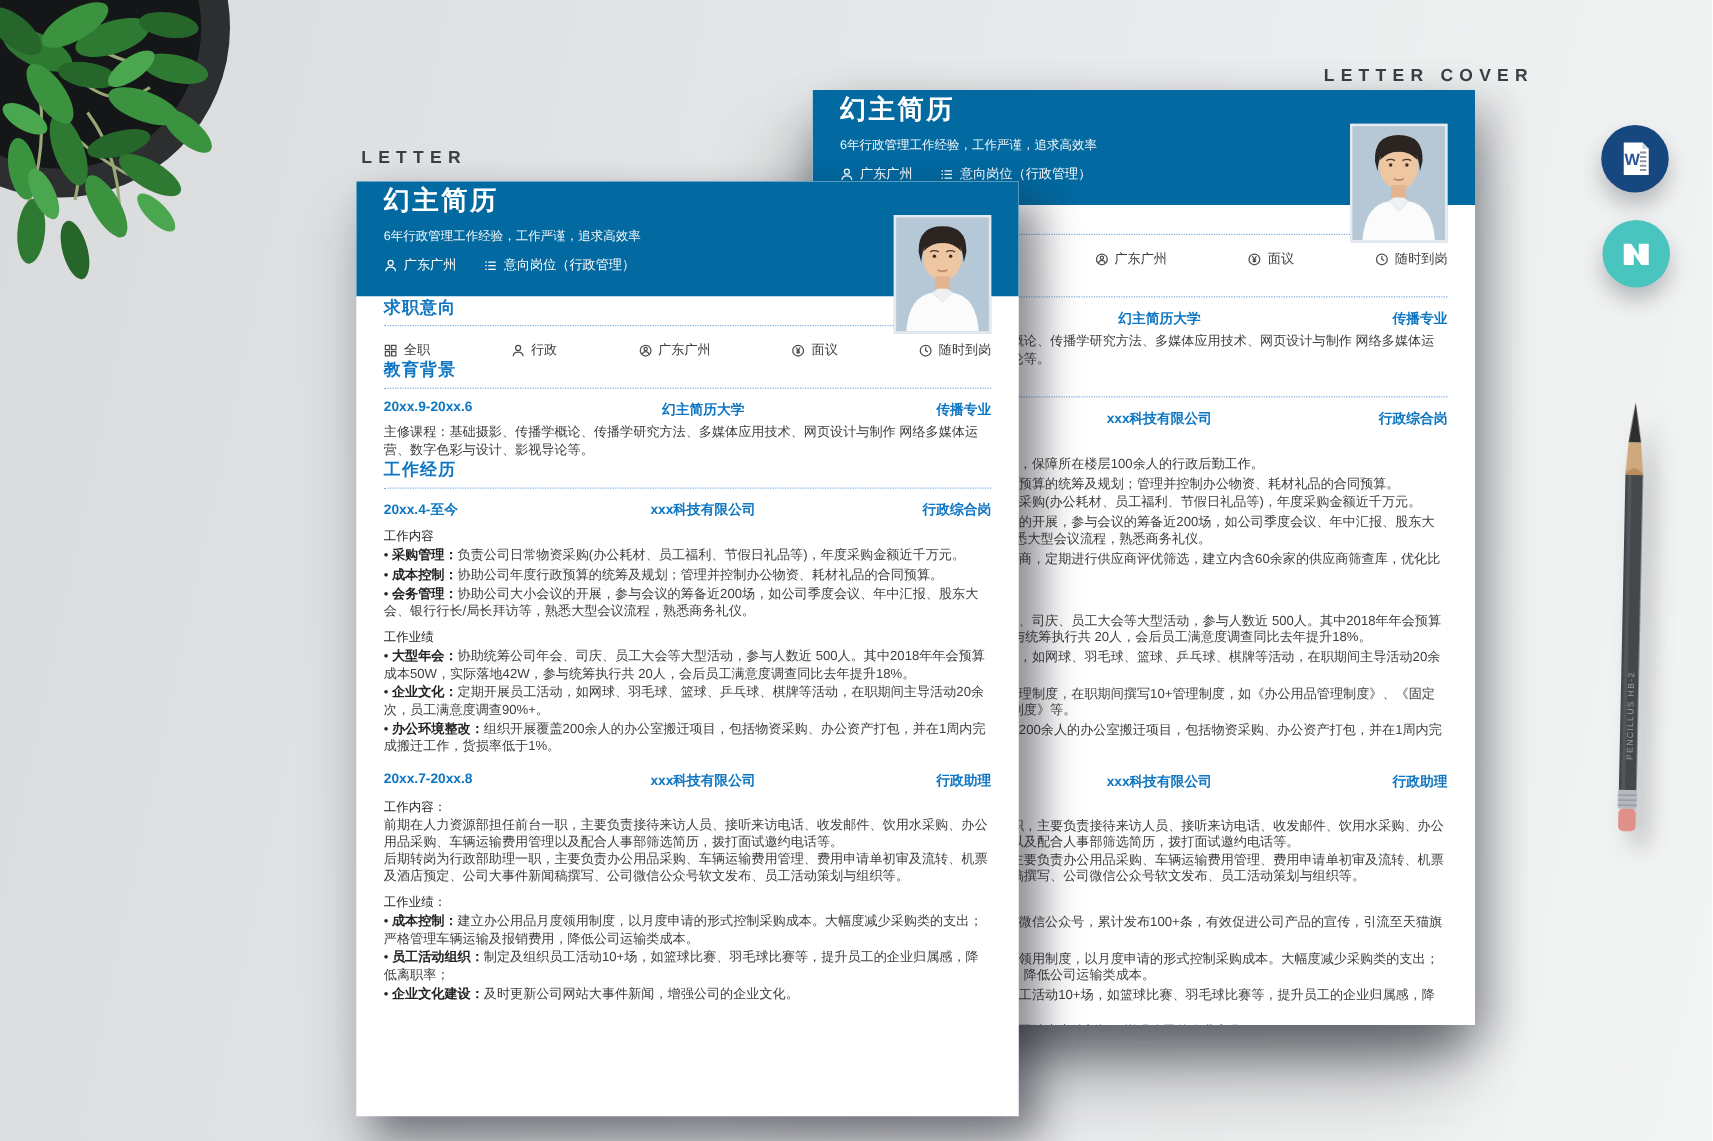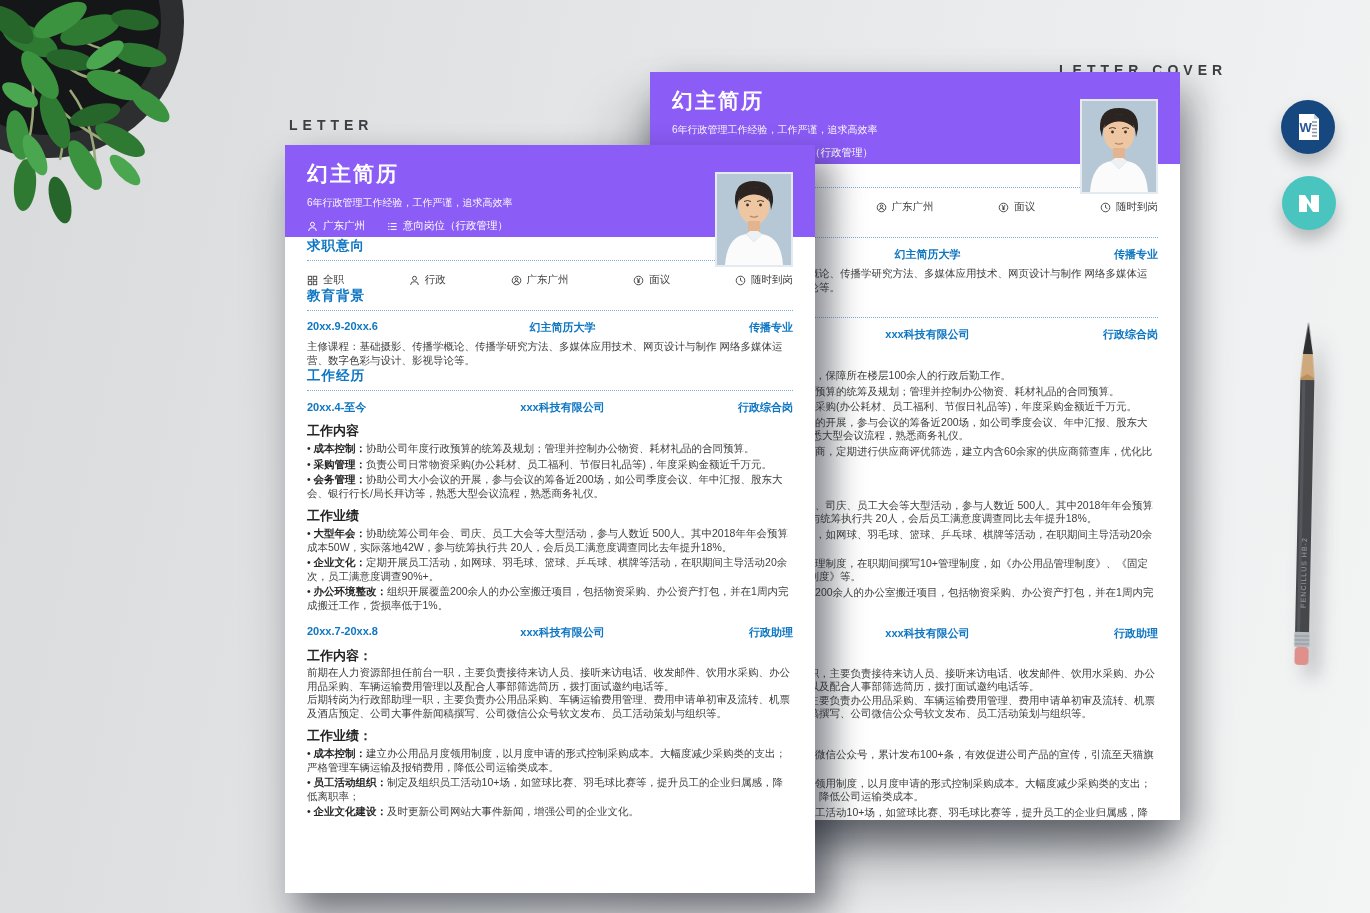--- a/index.html
+++ b/index.html
@@ -2,28 +2,28 @@
 <html><head>
 <meta charset="utf-8">
 <style>
   html,body{margin:0;padding:0;}
   body{font-family:"Liberation Sans","DejaVu Sans",sans-serif;}
   .scene{position:relative;width:1370px;height:913px;overflow:hidden;
     background:linear-gradient(102deg,#d8dadc 0%,#e2e4e5 35%,#ecedee 70%,#f3f4f4 100%);}
   
   .tag{position:absolute;font-size:14px;font-weight:bold;color:#3c3f44;letter-spacing:5px;}
   .tag.resume{left:289px;top:117px;}
-  .tag.cover{left:1059px;top:62px;}
+  .tag.cover{left:1059px;top:52px;}
   
   .page{position:absolute;width:530px;height:748px;background:#fff;overflow:hidden;}
   .page.back{left:650px;top:72px;z-index:1;
     box-shadow:0 28px 38px -4px rgba(28,32,42,.52), -24px 48px 60px rgba(28,32,42,.22), 18px 8px 30px rgba(28,32,42,.18);}
   .page.front{left:285px;top:145px;z-index:2;
     box-shadow:16px 14px 28px rgba(28,32,42,.42), 4px 30px 45px rgba(28,32,42,.25);}
-  .r-head{background:#8b5cf6;height:92px;box-sizing:border-box;padding:15px 22px 0;color:#fff;}
+  .r-head{background:#0369a1;height:92px;box-sizing:border-box;padding:1px 22px 0;color:#fff;}
   .r-name{font-size:21px;font-weight:bold;letter-spacing:2px;}
   .r-tagline{font-size:10px;margin-top:8px;color:rgba(255,255,255,.95);}
   .r-meta{font-size:10.5px;margin-top:9px;display:flex;gap:22px;align-items:center;}
   .mi{display:flex;align-items:center;gap:5px;}
   .icon{width:11px;height:11px;flex:0 0 auto;stroke:currentColor;fill:none;stroke-width:1;}
   .photo{position:absolute;top:27px;right:22px;width:78px;height:95px;background:#b6c8d5;
     border:2px solid #e4eaef;box-sizing:border-box;z-index:3;}
   .photo svg{display:block;width:100%;height:100%;}
   .content{padding:0 22px;}
   h2.sec{color:#0e76c2;font-size:13.5px;font-weight:bold;margin:0;padding:0 0 5px;
@@ -32,21 +32,21 @@
   .sec-edu{margin-top:16px;}
   .sec-work{margin-top:14px;}
   .intent-row{display:flex;justify-content:space-between;margin-top:12px;font-size:10.5px;color:#3d3d3d;}
   .it{display:flex;align-items:center;gap:5px;color:#3d3d3d;}
   .it .icon{color:#4d4d4d;}
   .row3{display:flex;margin-top:9px;font-size:11px;font-weight:bold;color:#0e76c2;}
   .row3 .c1{width:145px;}
   .row3 .c2{flex:1;text-align:center;}
   .row3 .c3{width:120px;text-align:right;}
   .para{font-size:10.5px;color:#3e3e3e;line-height:13.5px;margin:5px 0 0;}
-  .h4{font-size:13px;font-weight:bold;color:#242424;margin:7px 0 1px;}
+  .h4{font-size:10px;font-weight:normal;color:#242424;margin:7px 0 1px;}
   .b{font-size:10.5px;color:#3e3e3e;line-height:13.5px;margin:2px 0 0;}
   .b::before{content:"• ";color:#242424;}
   .b b{color:#242424;}
   .job2{margin-top:13px;}
   
   .badge{position:absolute;width:54px;height:54px;border-radius:50%;z-index:4;
     display:flex;align-items:center;justify-content:center;
     box-shadow:0 10px 16px rgba(40,45,55,.28);}
   .badge.word{left:1281px;top:100px;background:#17477f;}
   .badge.brand{left:1282px;top:176px;background:#49c4bf;}
@@ -320,22 +320,22 @@
 
       <h2 class="sec sec-work">工作经历</h2>
 
       <div>
         <div class="row3">
           <span class="c1">20xx.4-至今</span>
           <span class="c2">xxx科技有限公司</span>
           <span class="c3">行政综合岗</span>
         </div>
         <div class="h4">工作内容</div>
+        <p class="b"><b>采购管理：</b><span>负责公司日常物资采购(办公耗材、员工福利、节假日礼品等)，年度采购金额近千万元。</span></p>
         <p class="b"><b>成本控制：</b><span>协助公司年度行政预算的统筹及规划；管理并控制办公物资、耗材礼品的合同预算。</span></p>
-        <p class="b"><b>采购管理：</b><span>负责公司日常物资采购(办公耗材、员工福利、节假日礼品等)，年度采购金额近千万元。</span></p>
         <p class="b"><b>会务管理：</b><span>协助公司大小会议的开展，参与会议的筹备近200场，如公司季度会议、年中汇报、股东大会、银行行长/局长拜访等，熟悉大型会议流程，熟悉商务礼仪。</span></p>
         <div class="h4">工作业绩</div>
         <p class="b"><b>大型年会：</b><span>协助统筹公司年会、司庆、员工大会等大型活动，参与人数近 500人。其中2018年年会预算成本50W，实际落地42W，参与统筹执行共 20人，会后员工满意度调查同比去年提升18%。</span></p>
         <p class="b"><b>企业文化：</b><span>定期开展员工活动，如网球、羽毛球、篮球、乒乓球、棋牌等活动，在职期间主导活动20余次，员工满意度调查90%+。</span></p>
         <p class="b"><b>办公环境整改：</b><span>组织开展覆盖200余人的办公室搬迁项目，包括物资采购、办公资产打包，并在1周内完成搬迁工作，货损率低于1%。</span></p>
       </div>
 
       <div class="job2">
         <div class="row3" style="margin-top:0">
           <span class="c1">20xx.7-20xx.8</span>

